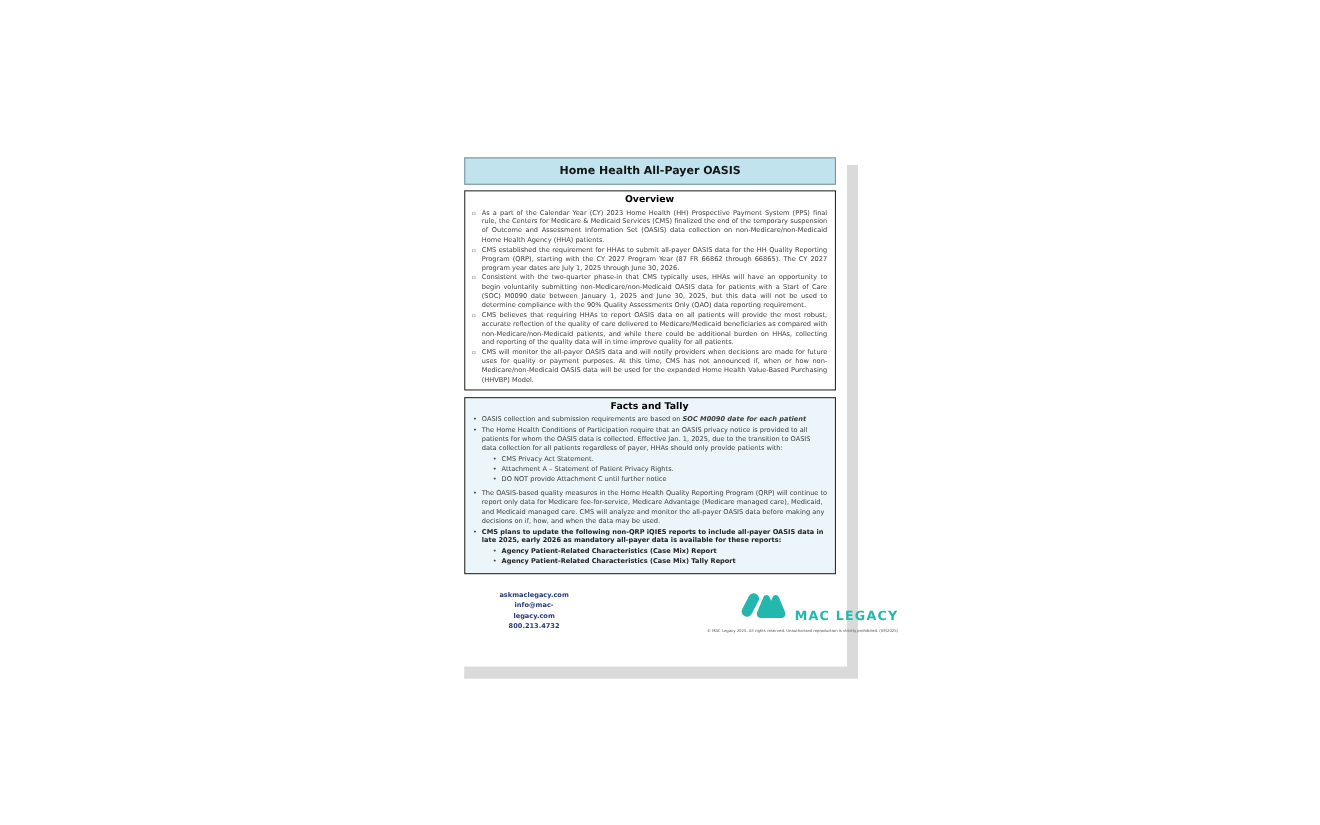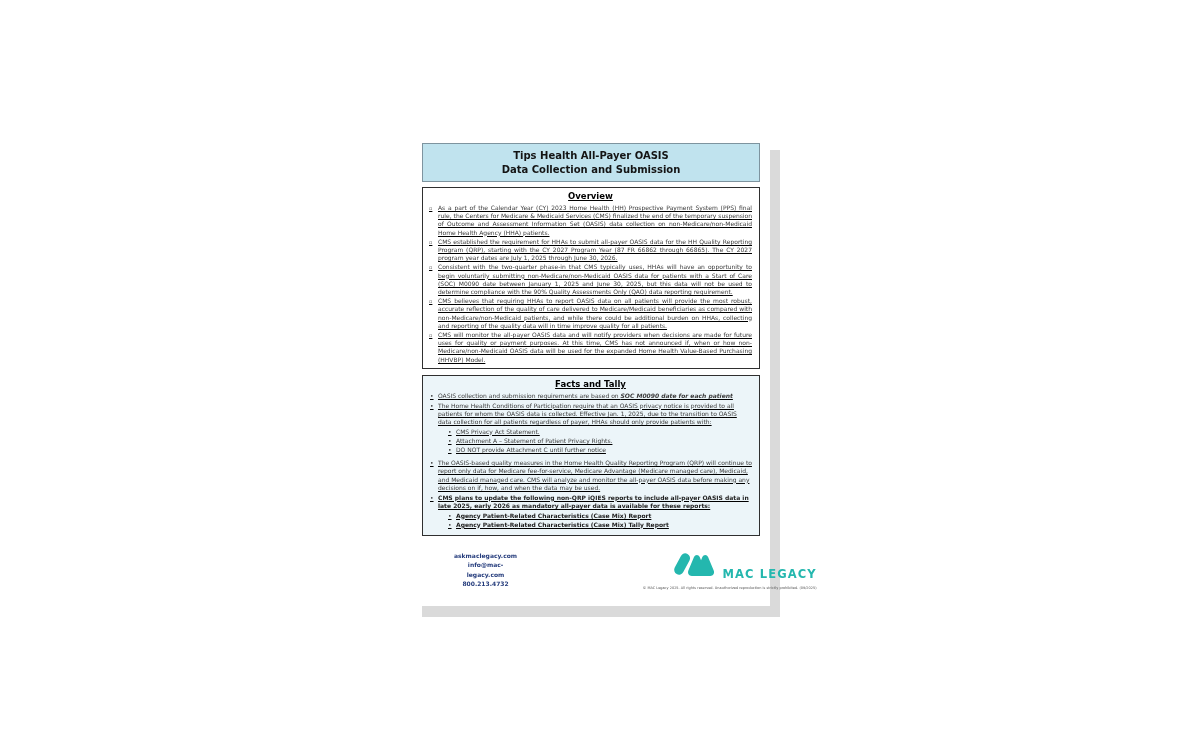--- a/index.html
+++ b/index.html
@@ -13,21 +13,20 @@
     background:#ffffff;box-shadow:10px 11px 0 #dadada;
   }
   .title-box{
     margin:4px 10px 0 10px;background:#c0e3ee;border:1px solid #7e949f;
     text-align:center;padding:5px 0 4px 0;
   }
   .title-line{font-weight:bold;font-size:10px;line-height:14px;color:#141414;}
   .box{
     margin:5px 10px 0 10px;border:1.5px solid #2f2f2f;background:#ffffff;
     padding:3px 7px 3px 6px;
-    text-decoration:underline;
   }
   .box.facts{background:#ecf5f9;margin-top:6px;padding-bottom:5px;}
   .box-heading{
     text-align:center;font-weight:bold;font-size:8.5px;line-height:11px;
     color:#000;margin-bottom:2px;
   }
   .b-row{
     display:flex;gap:3px;font-size:6px;line-height:8.2px;color:#3a3a3a;
     margin-bottom:1px;
   }
@@ -61,22 +60,21 @@
     margin-top:5px;font-size:6px;color:#555;white-space:nowrap;
     transform:scale(0.58);transform-origin:right top;
   }
 </style>
 </head>
 <body>
 
 <div class="sheet">
 
   <div class="title-box">
-    <div class="title-line">Tips Health All-Payer OASIS</div>
-    <div class="title-line">Data Collection and Submission</div>
+    <div class="title-line">Home Health All-Payer OASIS</div>
   </div>
 
   <div class="box">
     <div class="box-heading">Overview</div>
 
     <div class="b-row">
       <span class="sq">▫</span>
       <span class="txt">As a part of the Calendar Year (CY) 2023 Home Health (HH) Prospective Payment System (PPS) final rule, the Centers for Medicare &amp; Medicaid Services (CMS) finalized the end of the temporary suspension of Outcome and Assessment Information Set (OASIS) data collection on non-Medicare/non-Medicaid Home Health Agency (HHA) patients.</span>
     </div>
     <div class="b-row">

